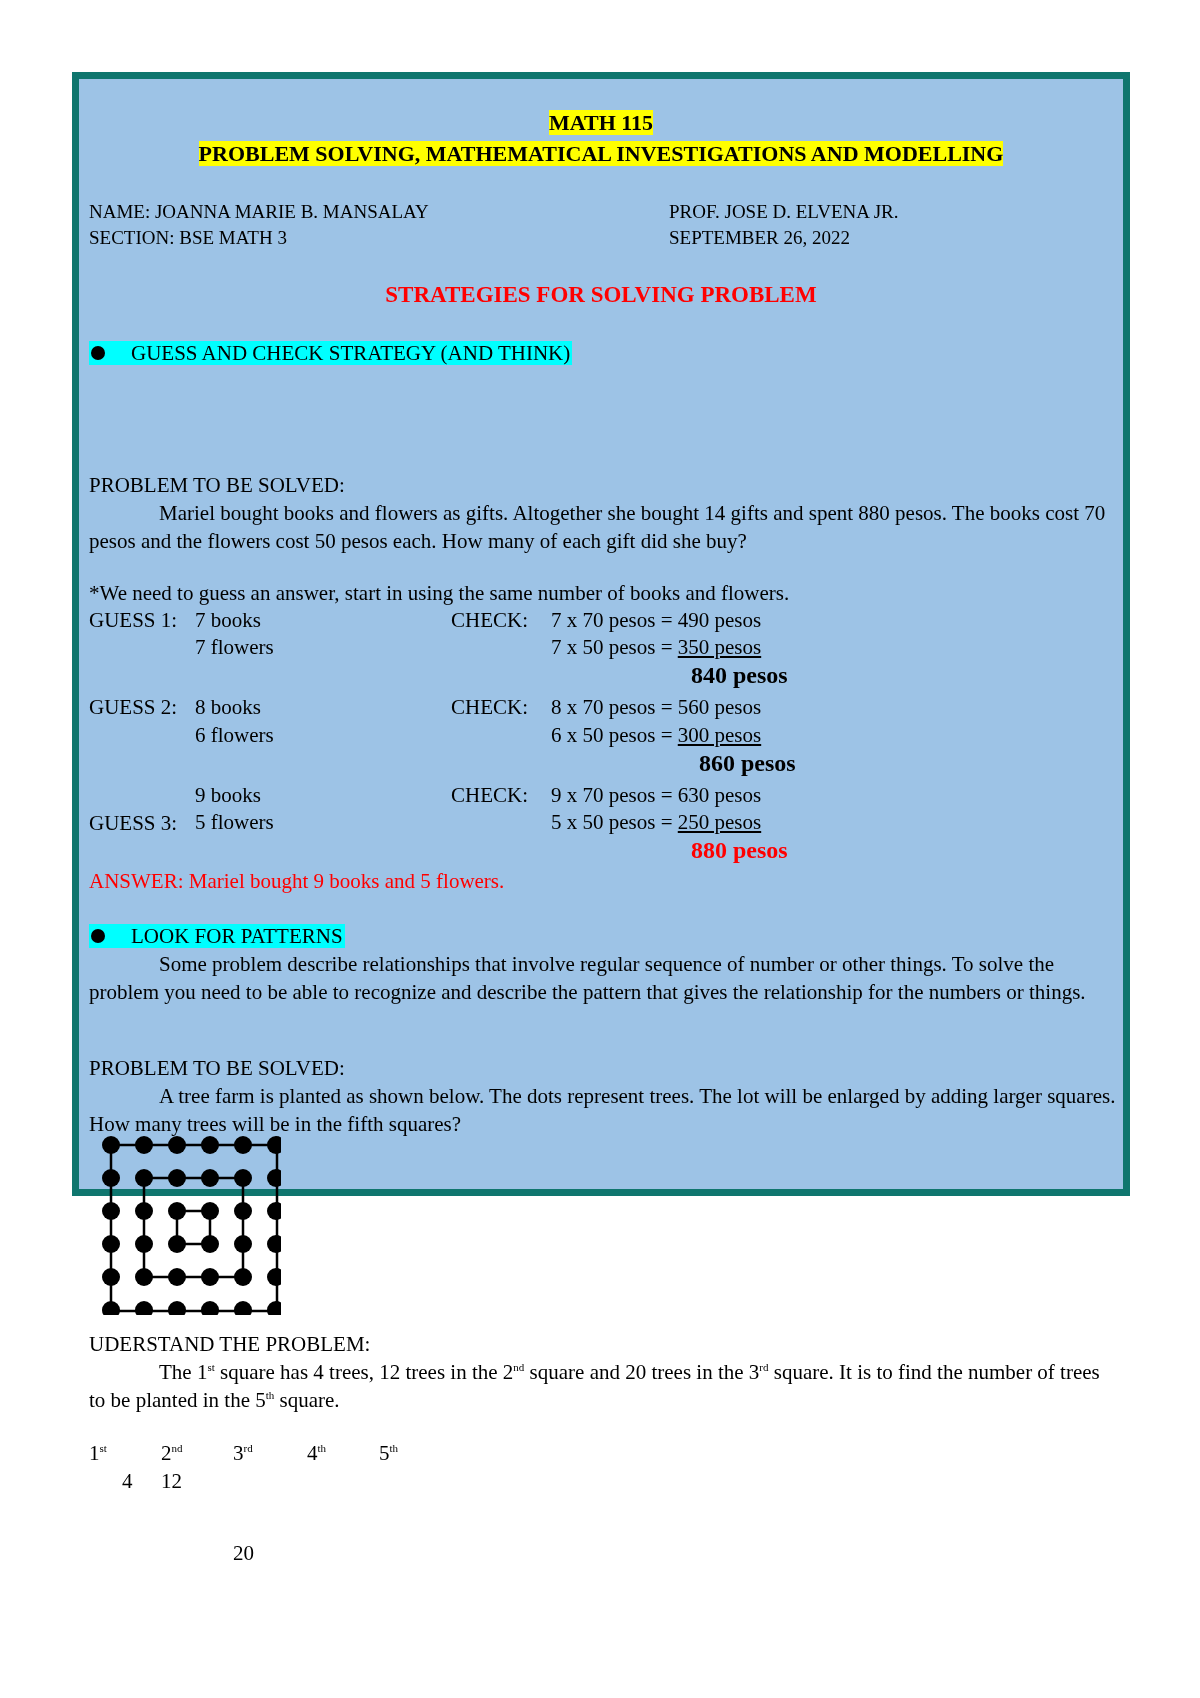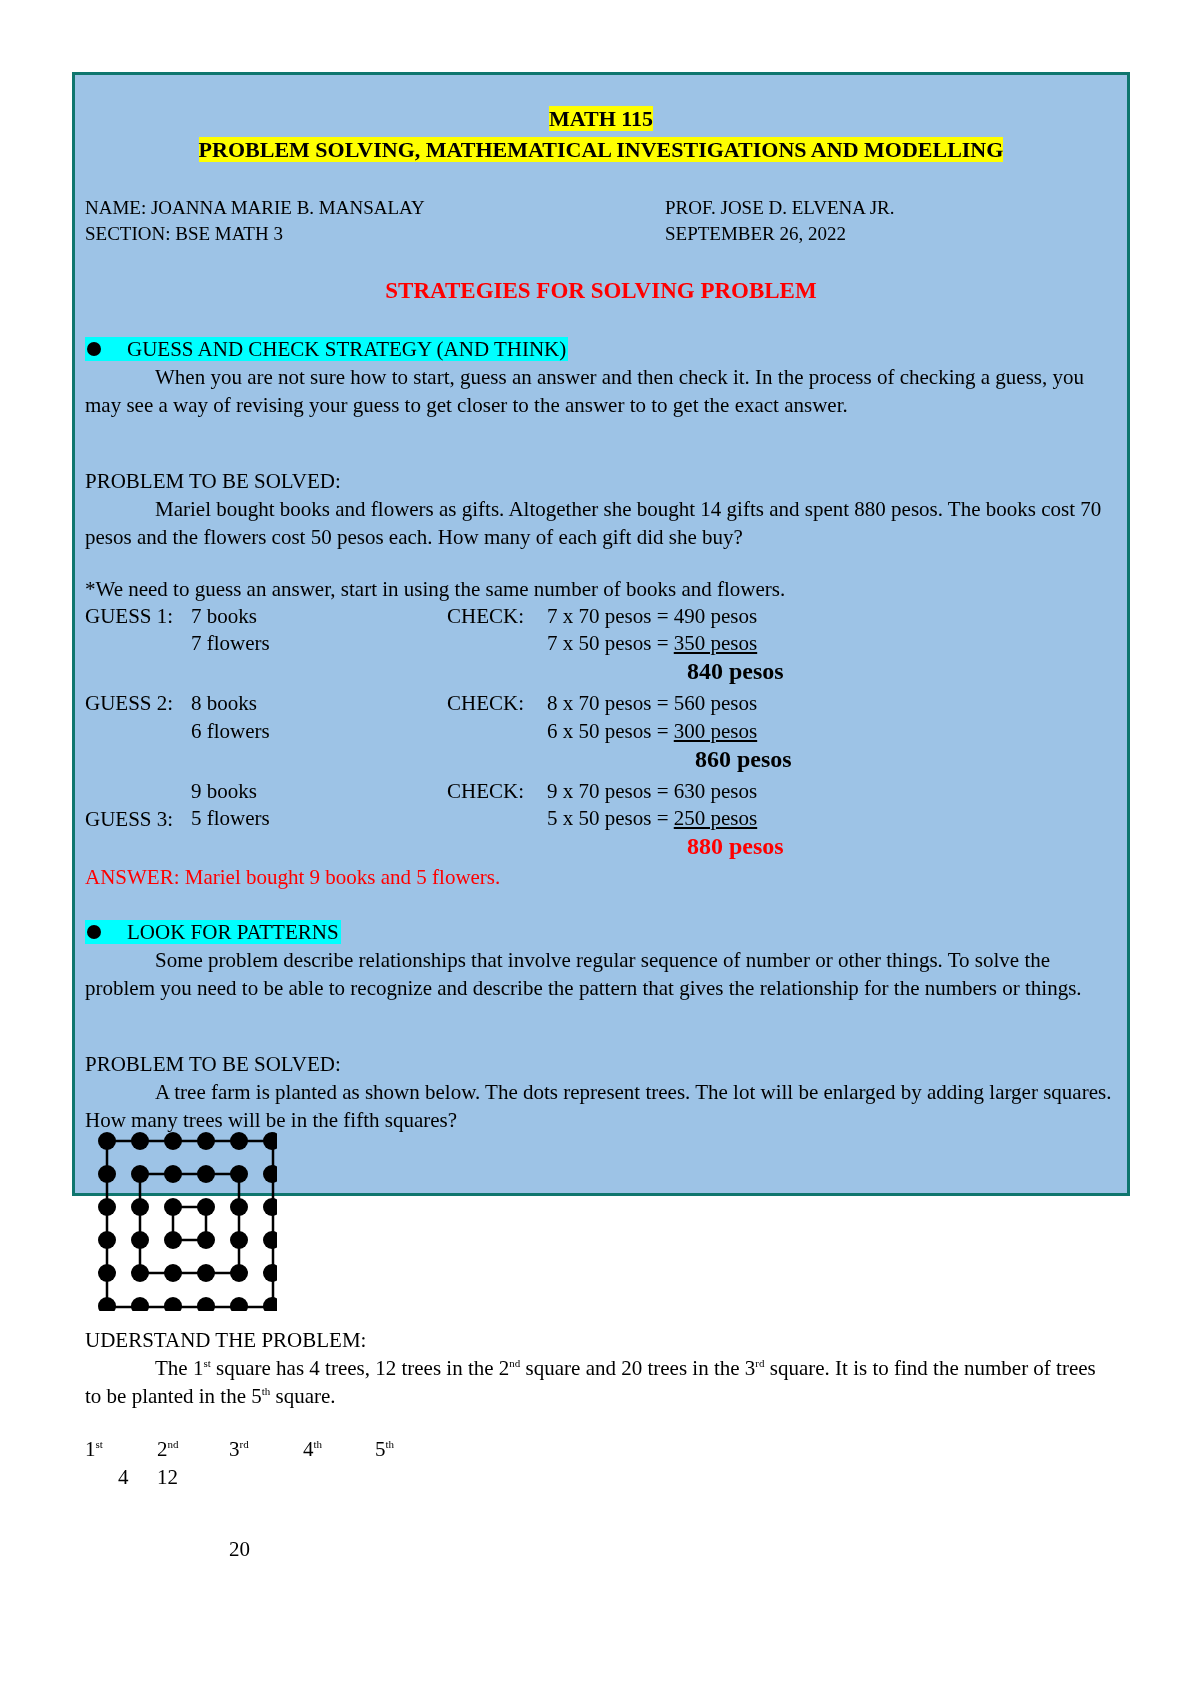--- a/index.html
+++ b/index.html
@@ -1,17 +1,17 @@
 <!DOCTYPE html>
 <html><head>
 <meta charset="utf-8">
 <style>
   html, body { margin:0; padding:0; background:#ffffff; }
   body { width:1200px; height:1698px; position:relative; font-family:"Liberation Serif", "DejaVu Serif", serif; color:#000; }
-  .page { position:absolute; left:72px; top:72px; width:1058px; height:1124px; background:#9dc3e6; border:3px solid #0f766e; box-sizing:border-box; }
+  .page { position:absolute; left:72px; top:72px; width:1058px; height:1124px; background:#9dc3e6; border:7px solid #0f766e; box-sizing:border-box; }
   .abs { position:absolute; white-space:nowrap; font-size:21px; line-height:28px; }
   .hl-yellow { background:#ffff00; }
   .hl-cyan { background:#00ffff; }
   .red { color:#ff0000; }
   .bold { font-weight:bold; }
   .center { left:0; right:0; text-align:center; }
   .para { position:absolute; left:10px; width:1030px; font-size:21px; line-height:28px; white-space:normal; }
   .indent { display:inline-block; width:70px; }
   .ul { text-decoration:underline; }
   .bullet { display:inline-block; width:14px; height:14px; border-radius:50%; background:#000; vertical-align:middle; margin-right:26px; position:relative; top:-2px; }
@@ -34,21 +34,20 @@
   <div class="abs" style="left:10px; top:119px; font-size:19px;">NAME: JOANNA MARIE B. MANSALAY</div>
   <div class="abs" style="left:10px; top:145px; font-size:19px;">SECTION: BSE MATH 3</div>
   <div class="abs" style="left:590px; top:119px; font-size:19px;">PROF. JOSE D. ELVENA JR.</div>
   <div class="abs" style="left:590px; top:145px; font-size:19px;">SEPTEMBER 26, 2022</div>
 
   <div class="abs center bold red" style="top:202px; font-size:23px;">STRATEGIES FOR SOLVING PROBLEM</div>
 
   <div class="abs" style="left:10px; top:260px;">
     <span class="hl-cyan" style="padding:0 2px 0 2px;"><span class="bullet"></span><span>GUESS AND CHECK STRATEGY (AND THINK)</span></span>
   </div>
-  <div class="para" style="top:288px;"><span class="indent"></span><span>When you are not sure how to start, guess an answer and then check it. In the process of checking a guess, you may see a way of revising your guess to get closer to the answer to to get the exact answer.</span></div>
 
   <div class="abs" style="left:10px; top:392px;">PROBLEM TO BE SOLVED:</div>
   <div class="para" style="top:420px;"><span class="indent"></span><span>Mariel bought books and flowers as gifts. Altogether she bought 14 gifts and spent 880 pesos. The books cost 70 pesos and the flowers cost 50 pesos each. How many of each gift did she buy?</span></div>
 
   <div class="abs" style="left:10px; top:500px;">*We need to guess an answer, start in using the same number of books and flowers.</div>
 
   <div class="abs" style="left:10px; top:527px;">GUESS 1:</div>
   <div class="abs" style="left:116px; top:527px;">7 books</div>
   <div class="abs" style="left:116px; top:554px;">7 flowers</div>
   <div class="abs" style="left:372px; top:527px;">CHECK:</div>

